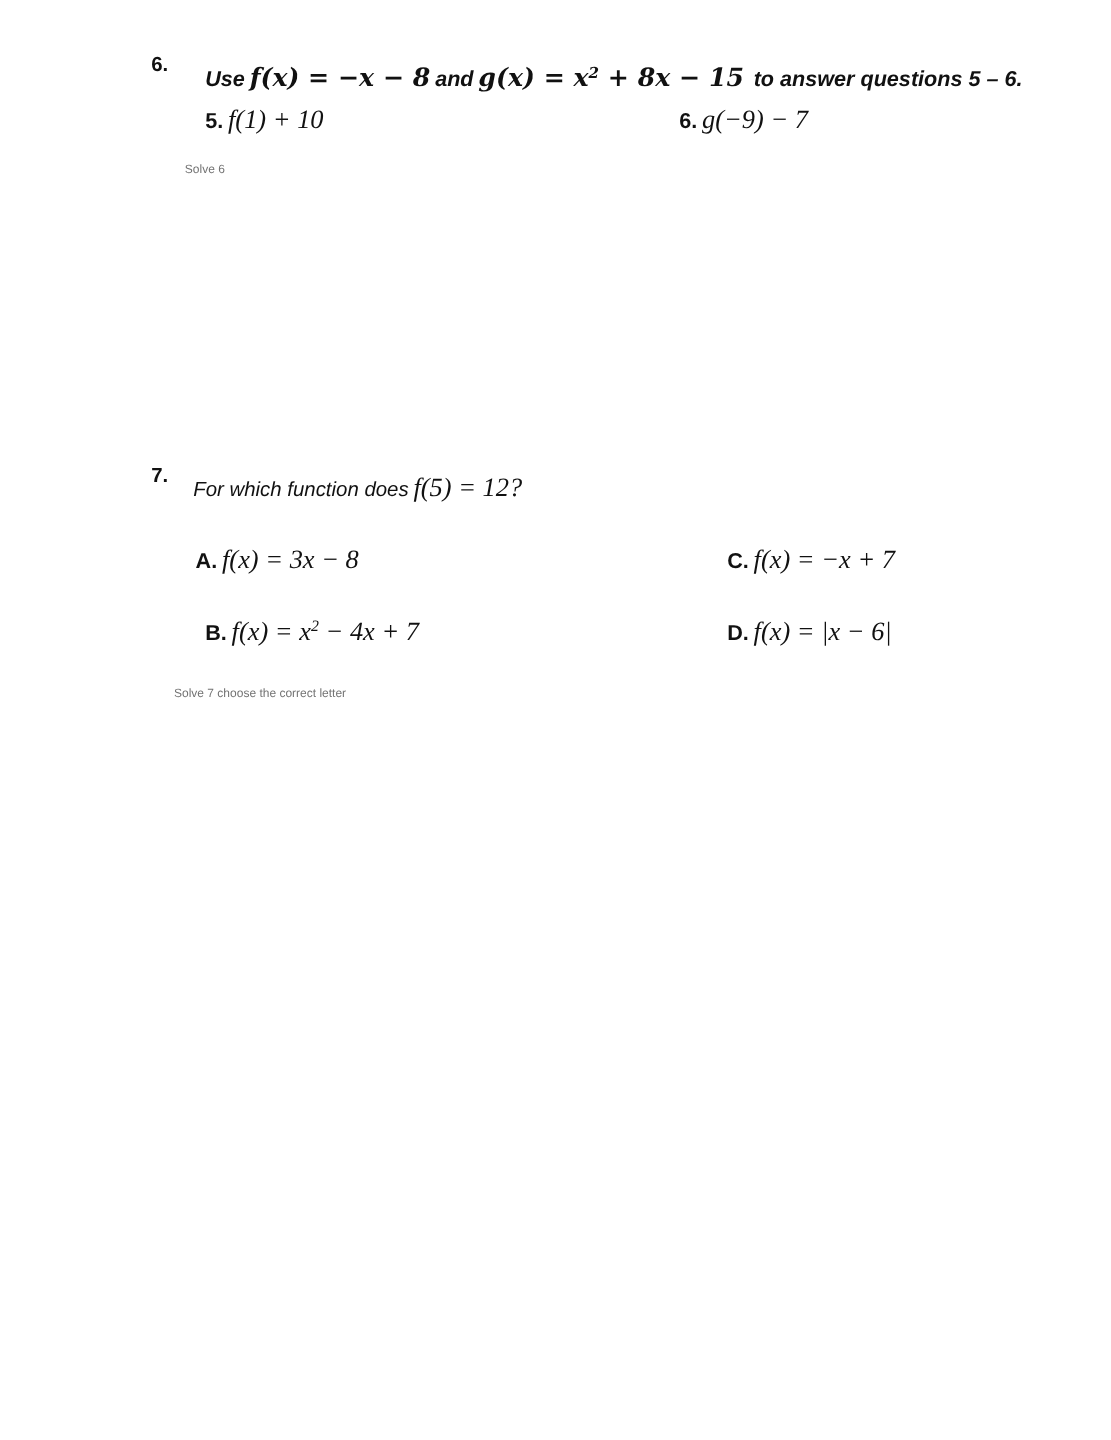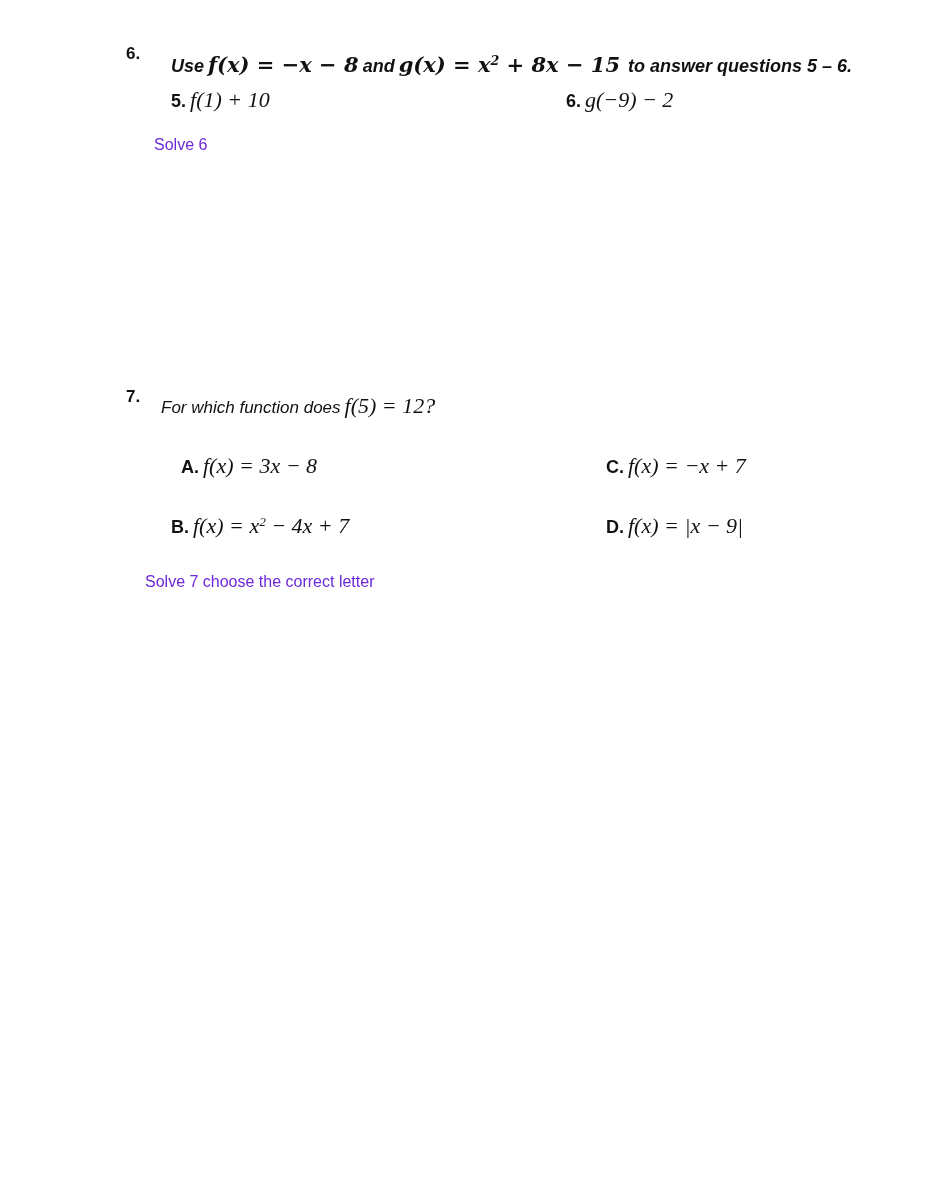--- a/index.html
+++ b/index.html
@@ -4,21 +4,21 @@
   <style>
     html, body { margin: 0; padding: 0; background: #ffffff; }
     body { width: 926px; height: 1200px; position: relative; overflow: hidden; color: #111; }
     .abs { position: absolute; white-space: nowrap; }
     .qnum { font-family: "Liberation Sans", sans-serif; font-weight: bold; font-size: 17px; }
     .stem-bi { font-family: "Liberation Sans", sans-serif; font-weight: bold; font-style: italic; font-size: 18px; }
     .math-bi { font-family: "DejaVu Serif", serif; font-weight: bold; font-style: italic; font-size: 21px; }
     .math { font-family: "Liberation Serif", serif; font-size: 22px; }
     .lbl { font-family: "Liberation Sans", sans-serif; font-weight: bold; font-size: 18px; }
     .stem { font-family: "Liberation Sans", sans-serif; font-size: 17px; font-style: italic; }
-    .note { font-family: "Liberation Sans", sans-serif; font-size: 16px; color: #6d28d9; }
+    .note { font-family: "Liberation Sans", sans-serif; font-size: 10px; color: #737373; }
     sup { font-size: 0.6em; vertical-align: 0.55em; line-height: 0; }
   </style>
 </head>
 <body>
 
 <div class="abs qnum" style="left:126px; top:44px;">6.</div>
 
 <div class="abs" style="left:171px; top:52px;">
   <span class="stem-bi">Use</span>
   <span class="math-bi">f(x) = −x − 8</span>
@@ -27,45 +27,45 @@
   <span class="stem-bi" style="margin-left:4px;">to answer questions 5 – 6.</span>
 </div>
 
 <div class="abs" style="left:171px; top:87px;">
   <span class="lbl">5.</span>
   <span class="math" style="font-style:italic;">f(1) + 10</span>
 </div>
 
 <div class="abs" style="left:566px; top:87px;">
   <span class="lbl">6.</span>
-  <span class="math" style="font-style:italic;">g(−9) − 2</span>
+  <span class="math" style="font-style:italic;">g(−9) − 7</span>
 </div>
 
 <div class="abs note" style="left:154px; top:136px;">Solve 6</div>
 
 <div class="abs qnum" style="left:126px; top:387px;">7.</div>
 
 <div class="abs" style="left:161px; top:393px;">
   <span class="stem">For which function does</span>
   <span class="math" style="font-style:italic;">f(5) = 12?</span>
 </div>
 
-<div class="abs" style="left:181px; top:453px;">
+<div class="abs" style="left:163px; top:453px;">
   <span class="lbl">A.</span>
   <span class="math" style="font-style:italic;"><span>f(x) = 3x − 8</span></span>
 </div>
 
 <div class="abs" style="left:171px; top:513px;">
   <span class="lbl">B.</span>
   <span class="math" style="font-style:italic;"><span>f(x) = x</span><sup>2</sup><span> − 4x + 7</span></span>
 </div>
 
 <div class="abs" style="left:606px; top:453px;">
   <span class="lbl">C.</span>
   <span class="math" style="font-style:italic;"><span>f(x) = −x + 7</span></span>
 </div>
 
 <div class="abs" style="left:606px; top:513px;">
   <span class="lbl">D.</span>
-  <span class="math" style="font-style:italic;"><span>f(x) = |x − 9|</span></span>
+  <span class="math" style="font-style:italic;"><span>f(x) = |x − 6|</span></span>
 </div>
 
 <div class="abs note" style="left:145px; top:573px;">Solve 7 choose the correct letter</div>
 
 </body></html>

